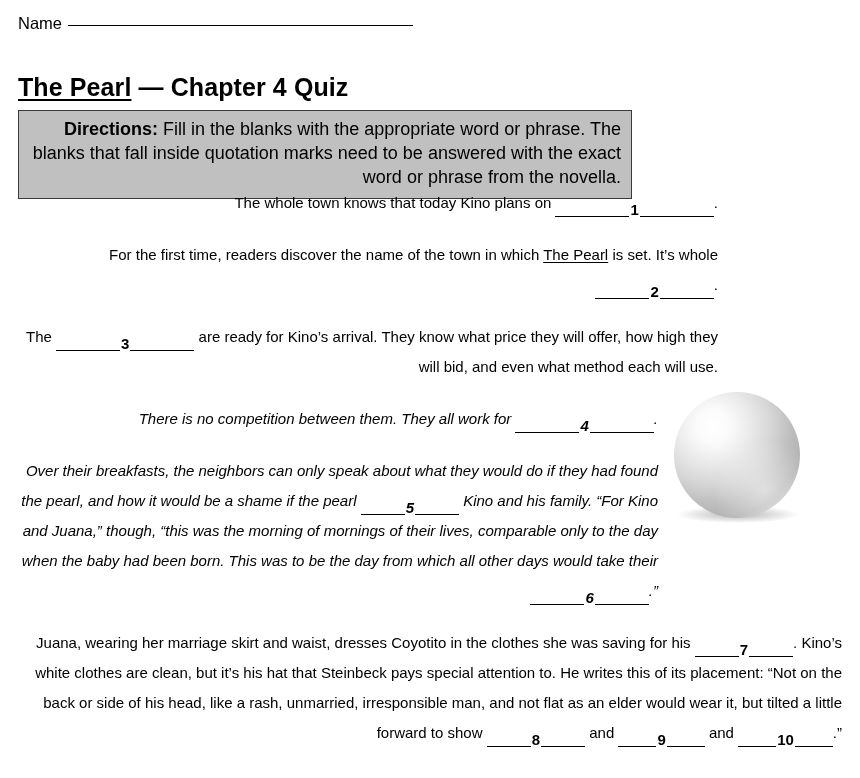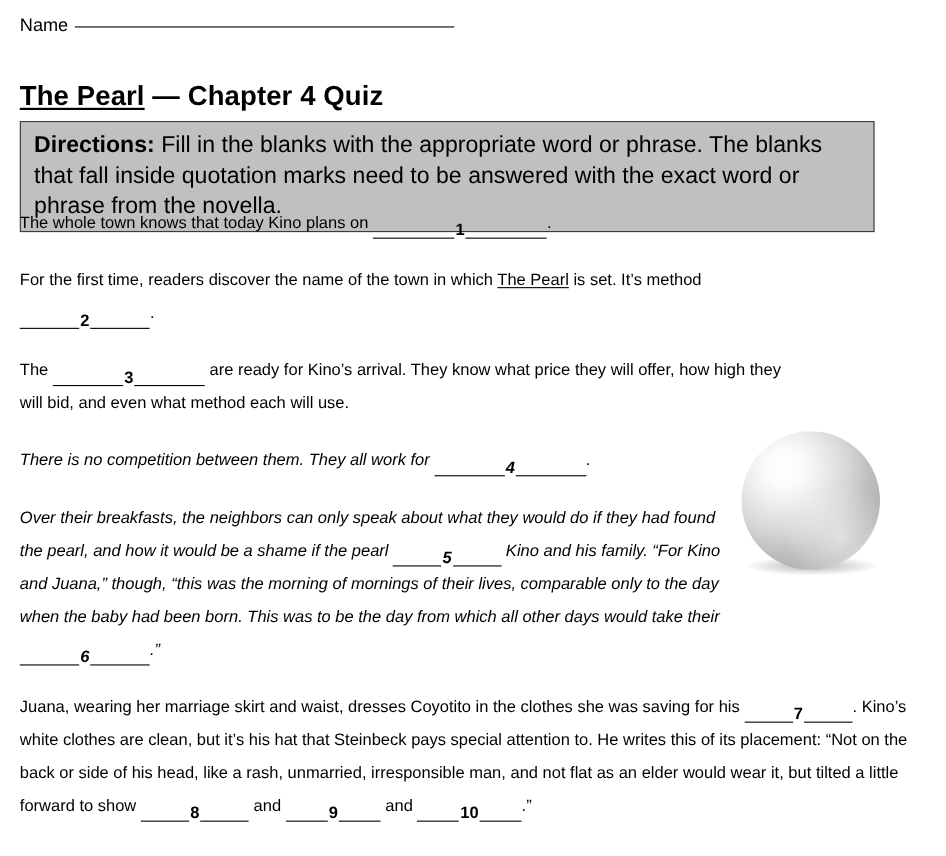--- a/index.html
+++ b/index.html
@@ -16,20 +16,21 @@
     color: #000000;
     position: relative;
   }
 
   .page {
     position: relative;
     width: 860px;
     height: 778px;
     box-sizing: border-box;
     padding: 0;
+    text-align: right;
   }
 
   
   .namedate-row {
     position: absolute;
     left: 18px;
     top: 14px;
     width: 812px;
     height: 26px;
     display: flex;
@@ -66,26 +67,26 @@
     letter-spacing: 0.1px;
     white-space: pre;
   }
   .title .u { text-decoration: underline; text-underline-offset: 2.5px; }
 
   
   .directions {
     position: absolute;
     left: 18px;
     top: 110px;
-    width: 777px;
+    width: 614px;
     box-sizing: border-box;
     background: #c0c0c0;
     border: 1.6px solid #3a3a3a;
     padding: 7px 10px 8px 12px;
-    font-size: 21px;
+    font-size: 18px;
     line-height: 1.33;
   }
   .directions b { font-weight: bold; }
 
   
   .body-text {
     position: absolute;
     left: 18px;
     top: 188px;
     width: 824px;
@@ -169,21 +170,21 @@
   <h1 class="title"><span class="u">The Pearl</span><span> — Chapter 4 Quiz</span></h1>
 
   <div class="directions">
     <b>Directions:</b><span> Fill in the blanks with the appropriate word or phrase. The blanks that fall inside quotation marks need to be answered with the exact word or phrase from the novella.</span>
   </div>
 
   <div class="body-text">
 
     <p class="para med"><span>The whole town knows that today Kino plans on </span><span class="blank b-xl"><span class="seg"></span><span class="num">1</span><span class="seg"></span></span><span>.</span></p>
 
-    <p class="para med"><span>For the first time, readers discover the name of the town in which </span><span class="u-inline">The Pearl</span><span> is set. It’s method </span><br><span class="blank b-md"><span class="seg"></span><span class="num">2</span><span class="seg"></span></span><span>.</span></p>
+    <p class="para med"><span>For the first time, readers discover the name of the town in which </span><span class="u-inline">The Pearl</span><span> is set. It’s whole </span><br><span class="blank b-md"><span class="seg"></span><span class="num">2</span><span class="seg"></span></span><span>.</span></p>
 
     <p class="para med"><span>The </span><span class="blank b-lg"><span class="seg"></span><span class="num">3</span><span class="seg"></span></span><span> are ready for Kino’s arrival. They know what price they will offer, how high they will bid, and even what method each will use.</span></p>
 
     <p class="para narrow"><span>There is no competition between them. They all work for </span><span class="blank b-lg"><span class="seg"></span><span class="num">4</span><span class="seg"></span></span><span>.</span></p>
 
     <p class="para narrow"><span>Over their breakfasts, the neighbors can only speak about what they would do if they had found the pearl, and how it would be a shame if the pearl </span><span class="blank b-sm"><span class="seg"></span><span class="num">5</span><span class="seg"></span></span><span> Kino and his family. “For Kino and Juana,” though, “this was the morning of mornings of their lives, comparable only to the day when the baby had been born. This was to be the day from which all other days would take their </span><span class="blank b-md"><span class="seg"></span><span class="num">6</span><span class="seg"></span></span><span>.”</span></p>
 
     <p class="para wide"><span>Juana, wearing her marriage skirt and waist, dresses Coyotito in the clothes she was saving for his </span><span class="blank b-sm"><span class="seg"></span><span class="num">7</span><span class="seg"></span></span><span>. Kino’s white clothes are clean, but it’s his hat that Steinbeck pays special attention to. He writes this of its placement: “Not on the back or side of his head, like a rash, unmarried, irresponsible man, and not flat as an elder would wear it, but tilted a little forward to show </span><span class="blank b-sm"><span class="seg"></span><span class="num">8</span><span class="seg"></span></span><span> and </span><span class="blank b-xs"><span class="seg"></span><span class="num">9</span><span class="seg"></span></span><span> and </span><span class="blank b-xs"><span class="seg"></span><span class="num">10</span><span class="seg"></span></span><span>.”</span></p>
 
   </div>

